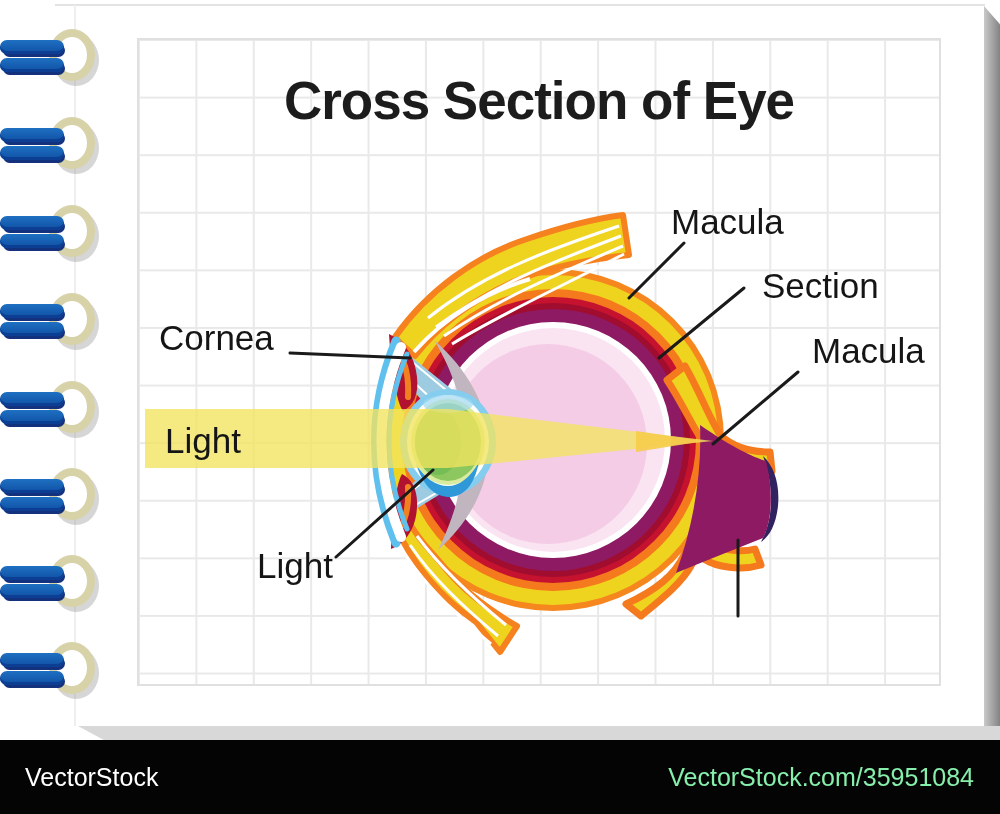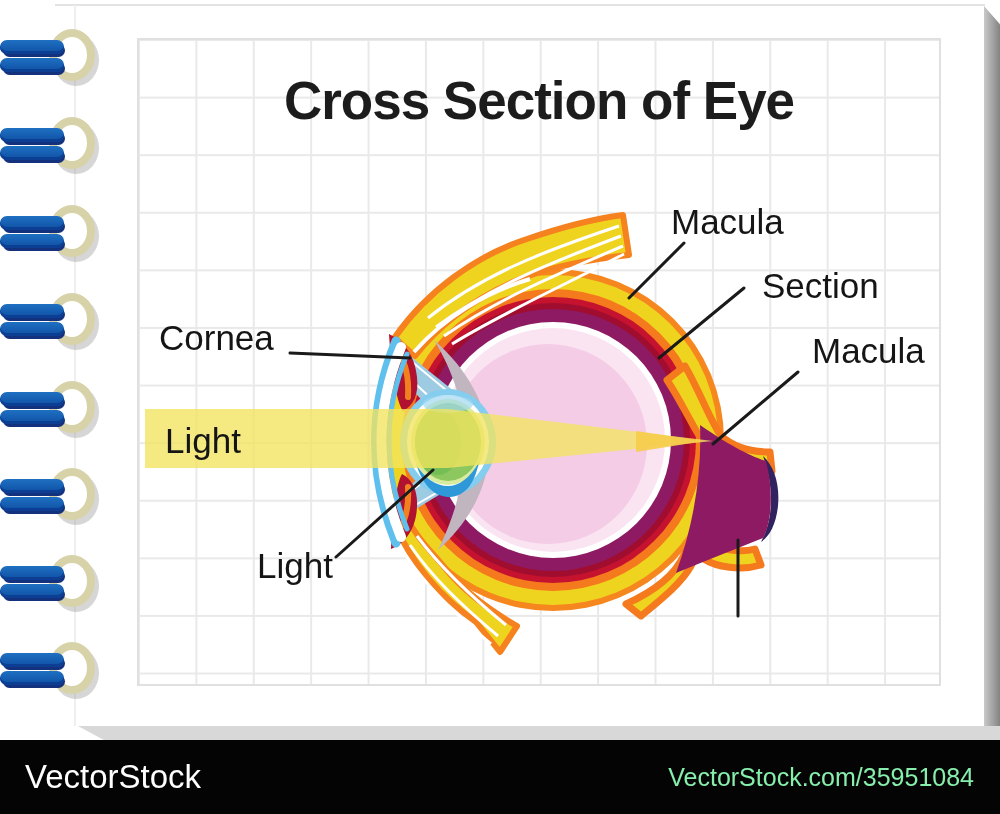--- a/index.html
+++ b/index.html
@@ -30,21 +30,21 @@
   .ring .bbar{position:absolute;left:0;width:64px;height:14px;border-radius:8px;
       background:linear-gradient(180deg,#1f70c2 0%,#0e4fa3 100%);
       box-shadow:inset 0 -3px 0 #0c3f93;}
   .n1{top:16px;} .n2{top:34px;} .b1{top:12px;} .b2{top:30px;}
   
   .eye-svg{position:absolute;left:0;top:0;width:1000px;height:814px;}
   
   .part-label{position:absolute;font-size:35px;color:#151515;white-space:nowrap;line-height:1.05;}
   
   .footer{position:absolute;left:0;top:740px;width:1000px;height:74px;background:#040404;}
-  .brand{position:absolute;left:25px;top:0;height:74px;line-height:74px;color:#ffffff;font-size:33px;}
+  .brand{position:absolute;left:25px;top:0;height:74px;line-height:74px;color:#ffffff;font-size:25px;}
   .wm-url{position:absolute;right:26px;top:0;height:78px;line-height:74px;color:#86efac;font-size:25px;}
 </style>
 </head>
 <body>
 
 <div class="stage">
 
   <div class="page-top-edge"></div>
   <div class="page-fold-line"></div>
   <div class="right-shadow"></div>

